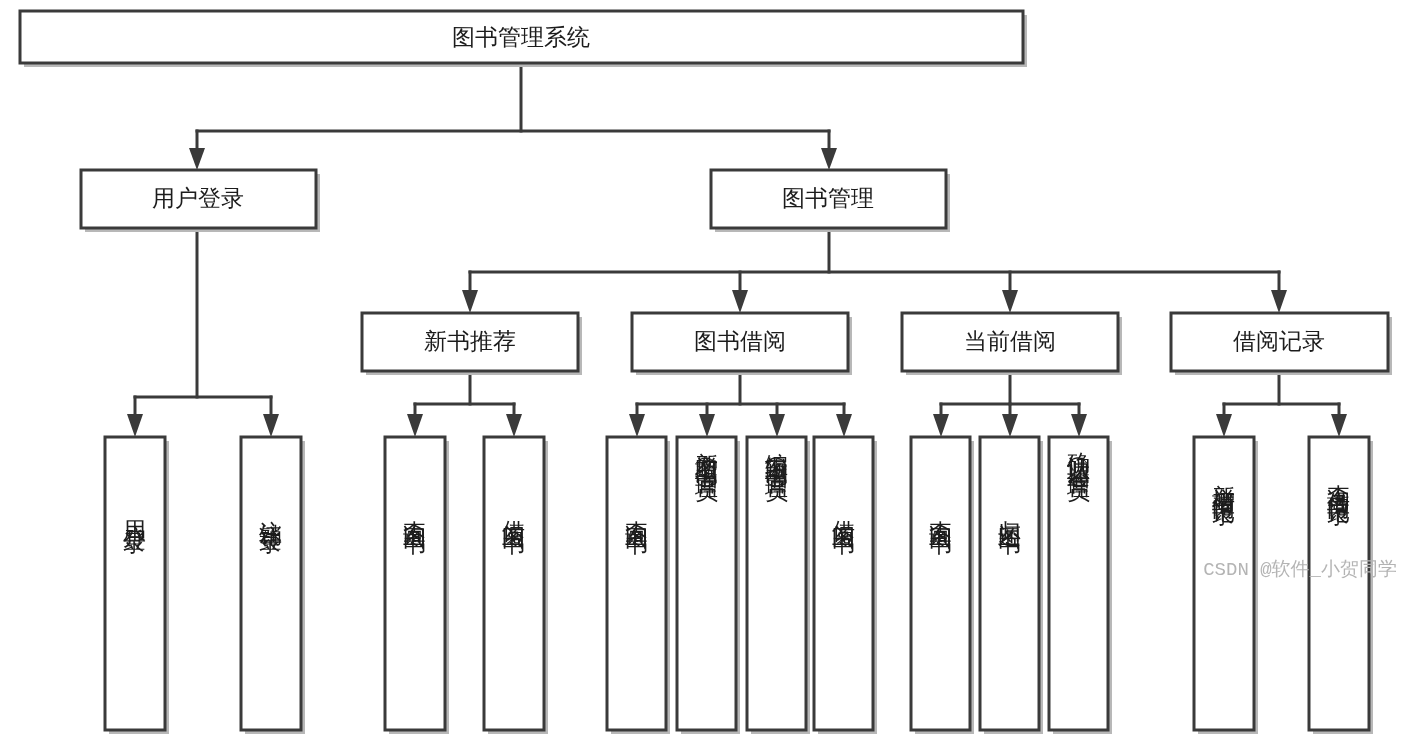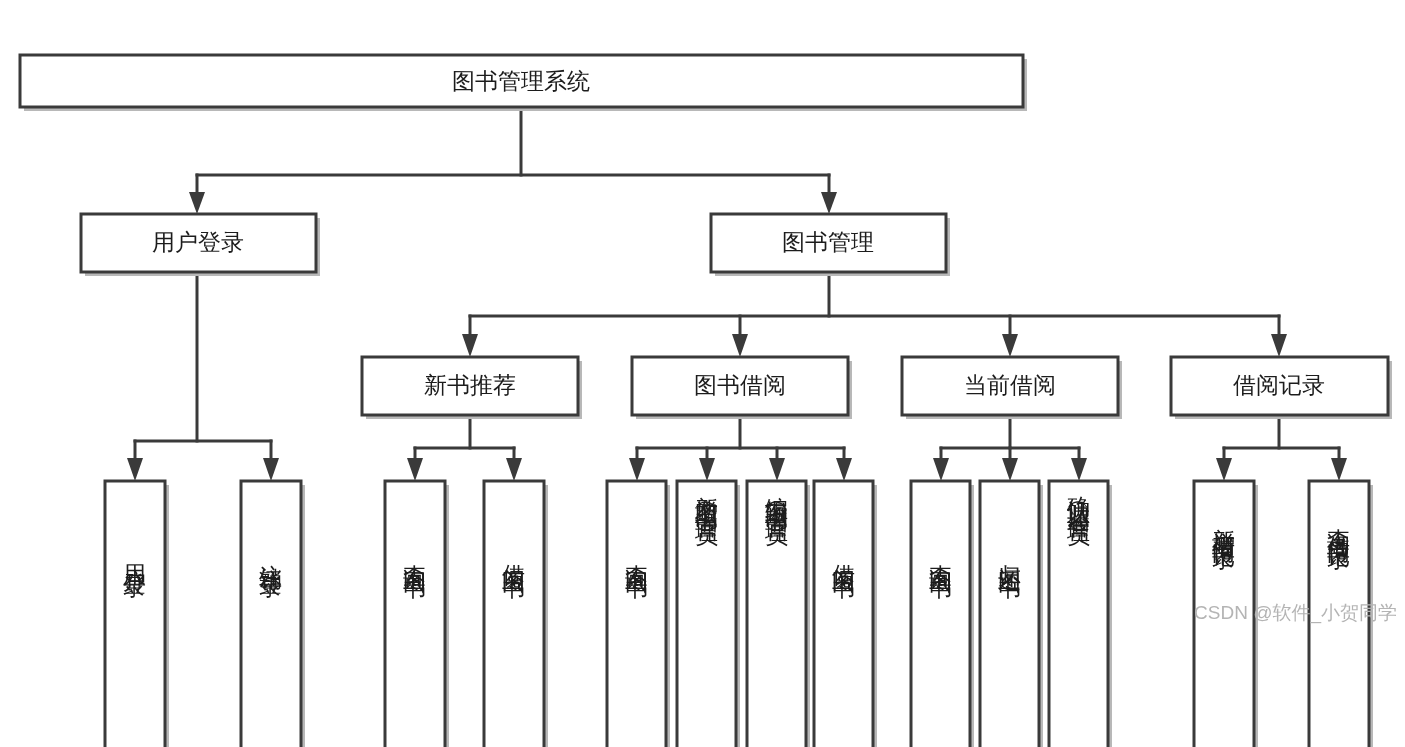--- a/index.html
+++ b/index.html
@@ -13,21 +13,20 @@
     font-family: "Liberation Sans", "DejaVu Sans", sans-serif;
     position: relative;
     overflow: hidden;
   }
   #diagram-root {
     position: absolute;
     left: 0;
     top: 0;
     width: 1405px;
     height: 586px;
-    margin-top: 44px;
   }
   .node-rect {
     fill: #ffffff;
     stroke: #3a3a3a;
     stroke-width: 3;
   }
   .node-rect-shadow {
     fill: #b8b8b8;
     stroke: none;
   }
@@ -55,21 +54,21 @@
     writing-mode: vertical-rl;
     text-orientation: upright;
     glyph-orientation-vertical: 0;
     text-anchor: middle;
     letter-spacing: 4px;
   }
   .watermark {
     position: absolute;
     right: 8px;
     bottom: 4px;
-    font-family: Liberation Sans, sans-serif;
+    font-family: Liberation Mono, monospace;
     font-size: 19px;
     color: #b4b4b4;
     white-space: nowrap;
     pointer-events: none;
   }
 </style>
 </head>
 <body>
 
 <div id="diagram-root">

